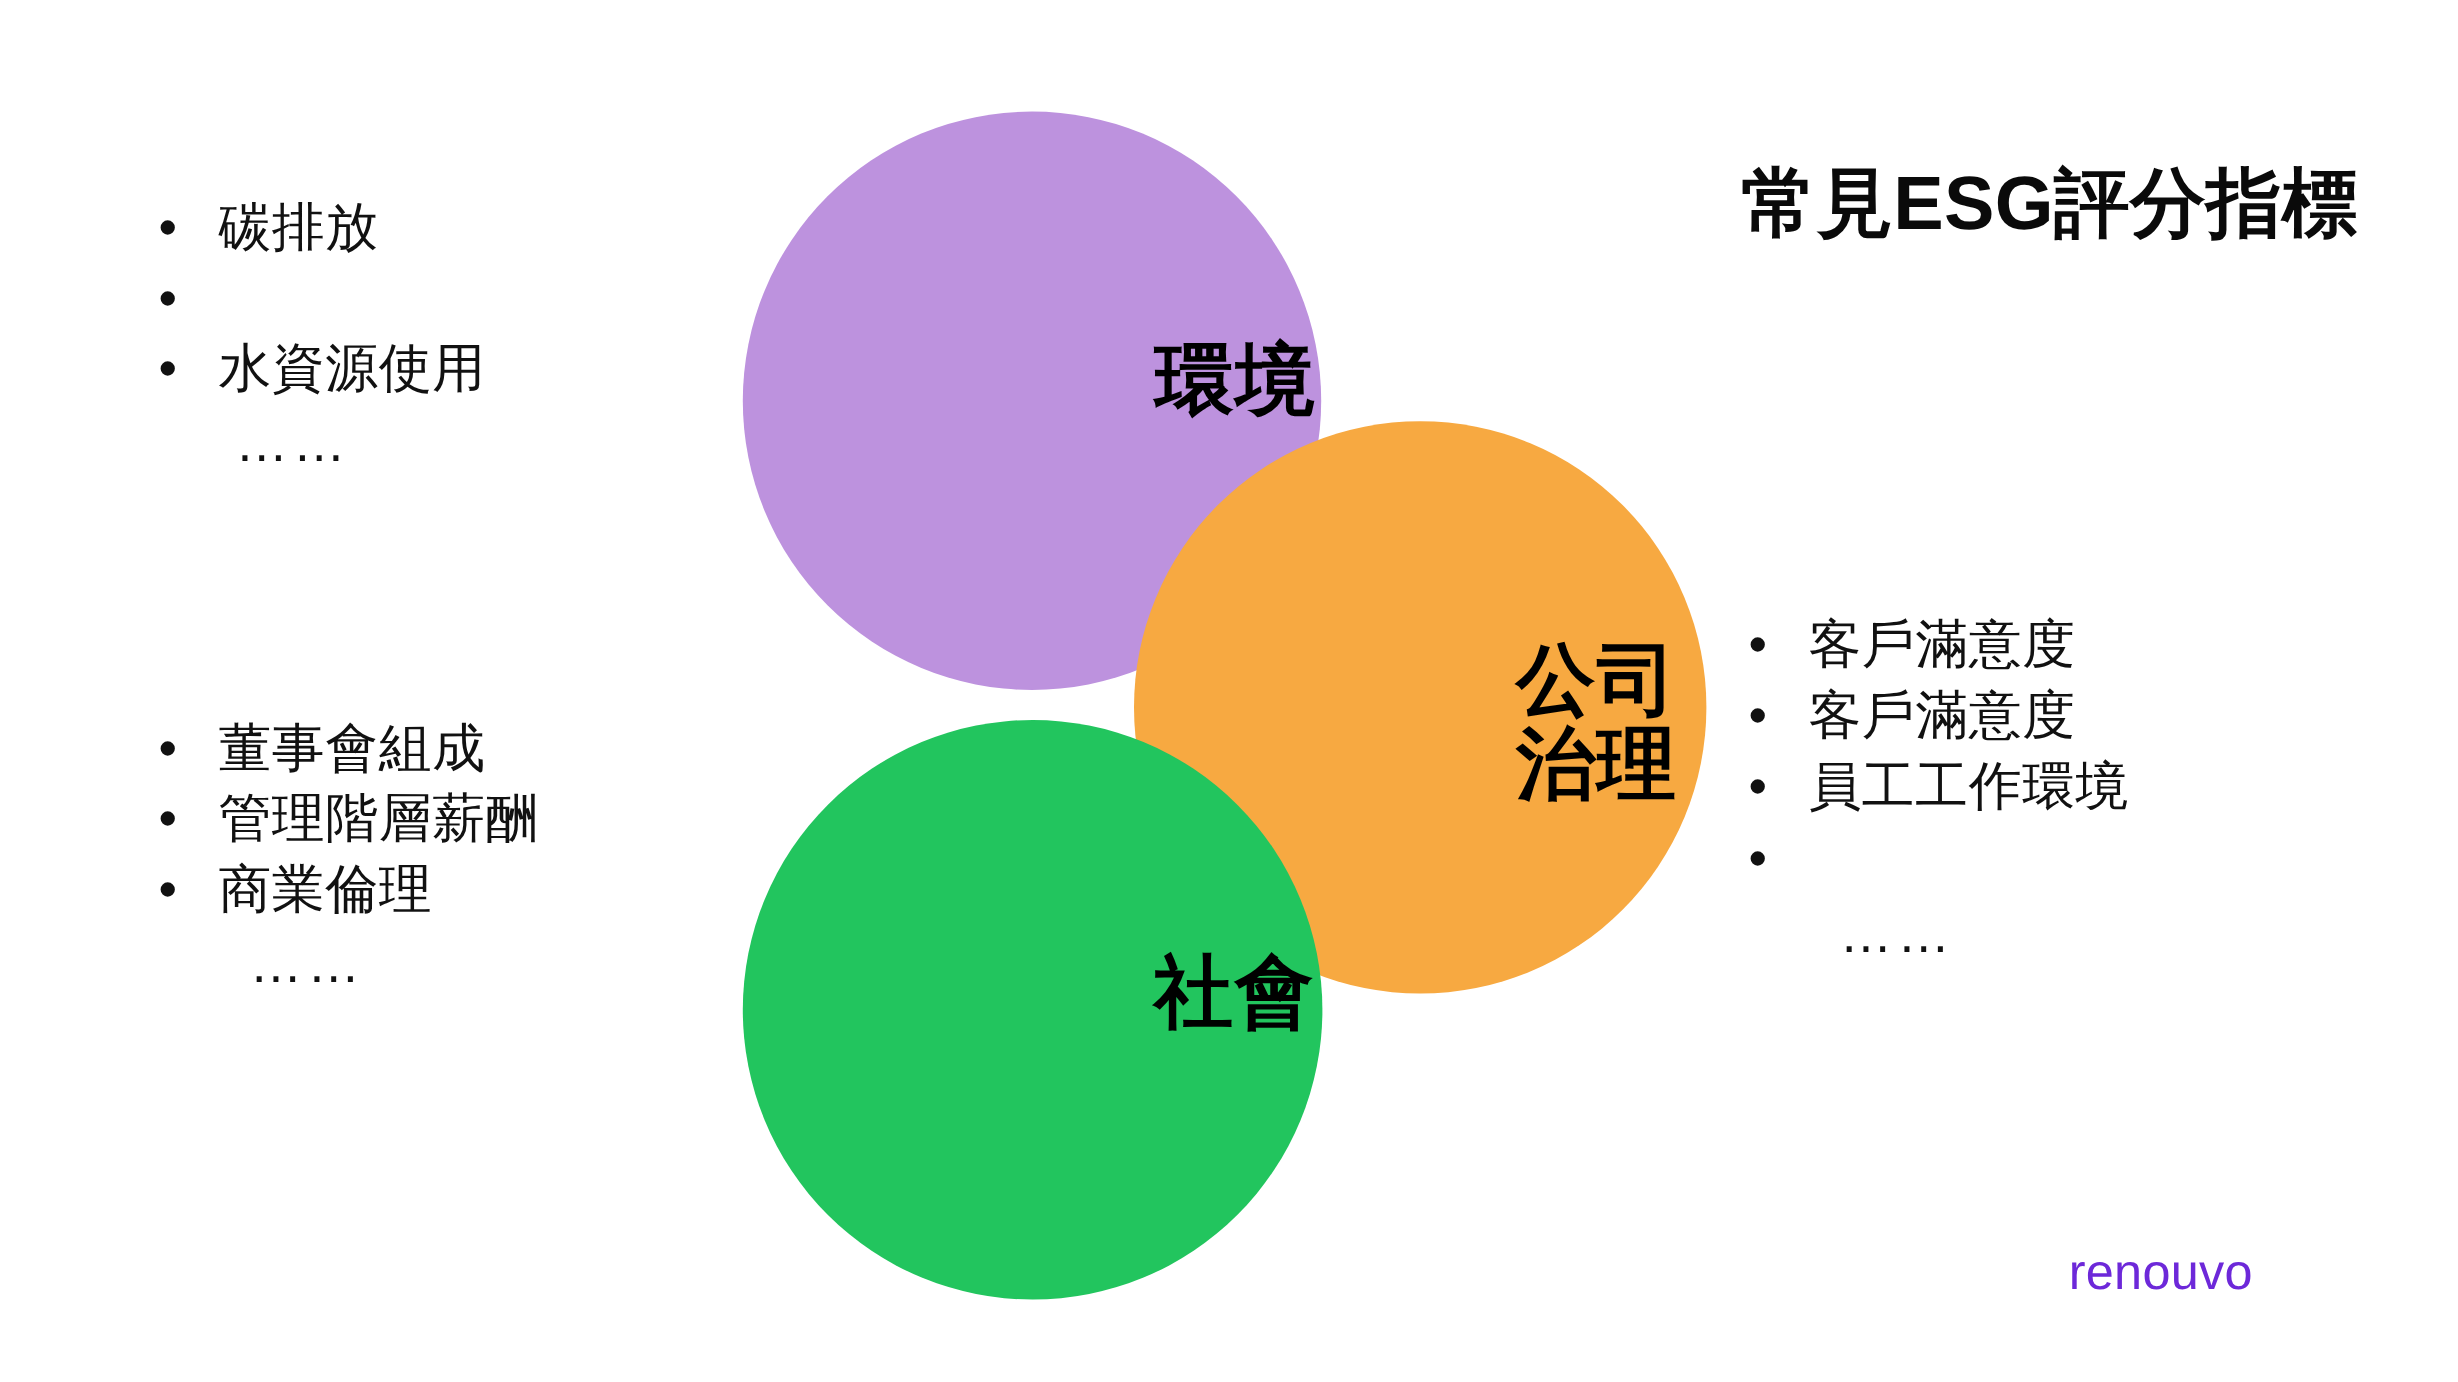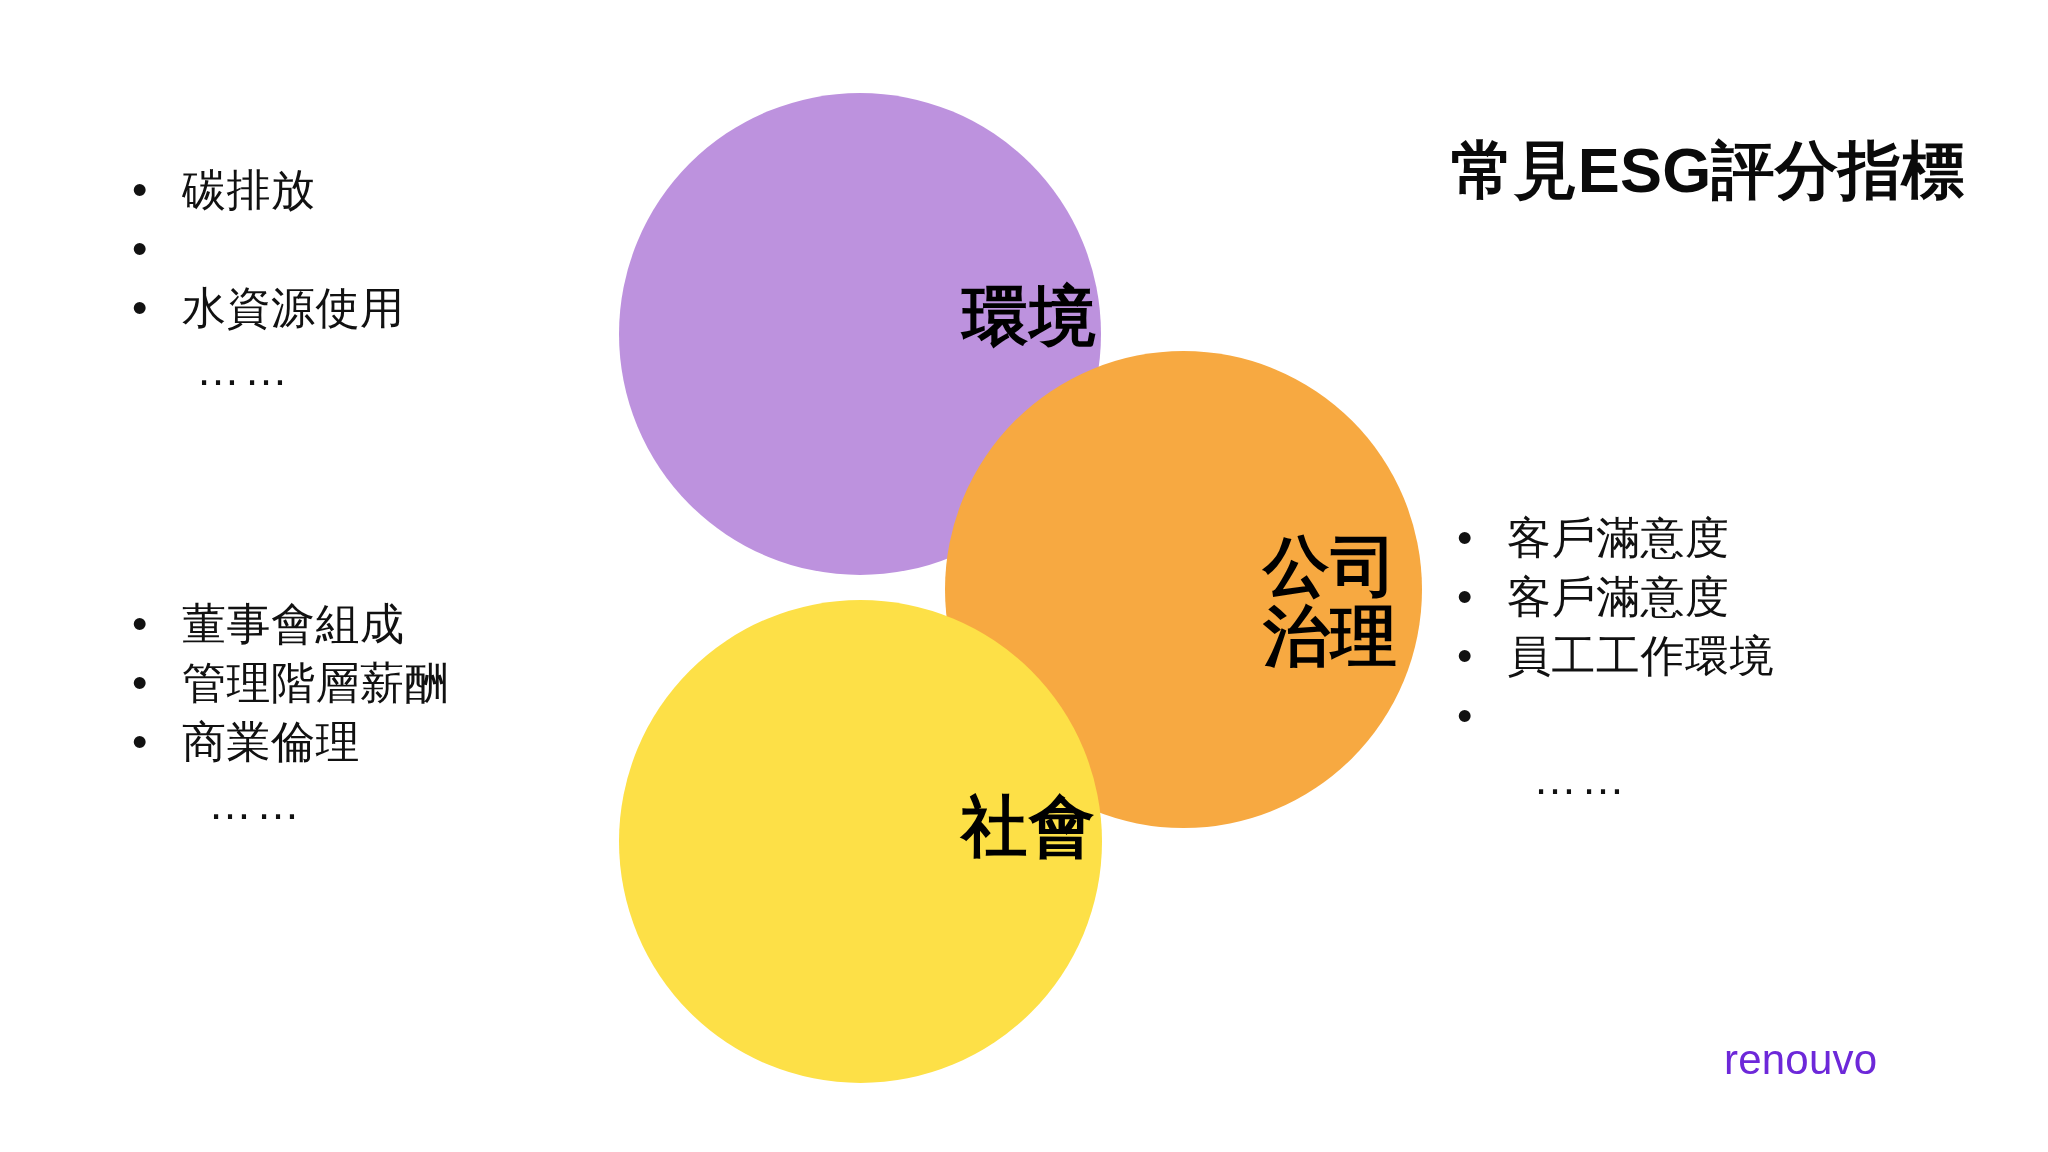--- a/index.html
+++ b/index.html
@@ -164,21 +164,21 @@
 
   <div class="circle" id="circle-environment" style="background: rgb(189, 146, 222);">
     <span class="circle-label" style="color: rgb(0, 0, 0);">環境</span>
   </div>
 
   <div class="circle" id="circle-governance" style="background: rgb(247, 169, 65);">
     <span class="circle-label" style="color: rgb(0, 0, 0);">公司
 治理</span>
   </div>
 
-  <div class="circle" id="circle-social" style="background: #fde047;">
+  <div class="circle" id="circle-social" style="background: #22c55e;">
     <span class="circle-label" style="color: rgb(0, 0, 0);">社會</span>
   </div>
 
   <div id="page-title">常見ESG評分指標</div>
 
   <ul class="bullet-list" id="list-environment">
     <li class="bullet-row">
       <span class="bullet-dot">•</span>
       <span class="bullet-text">碳排放</span>
     </li>

